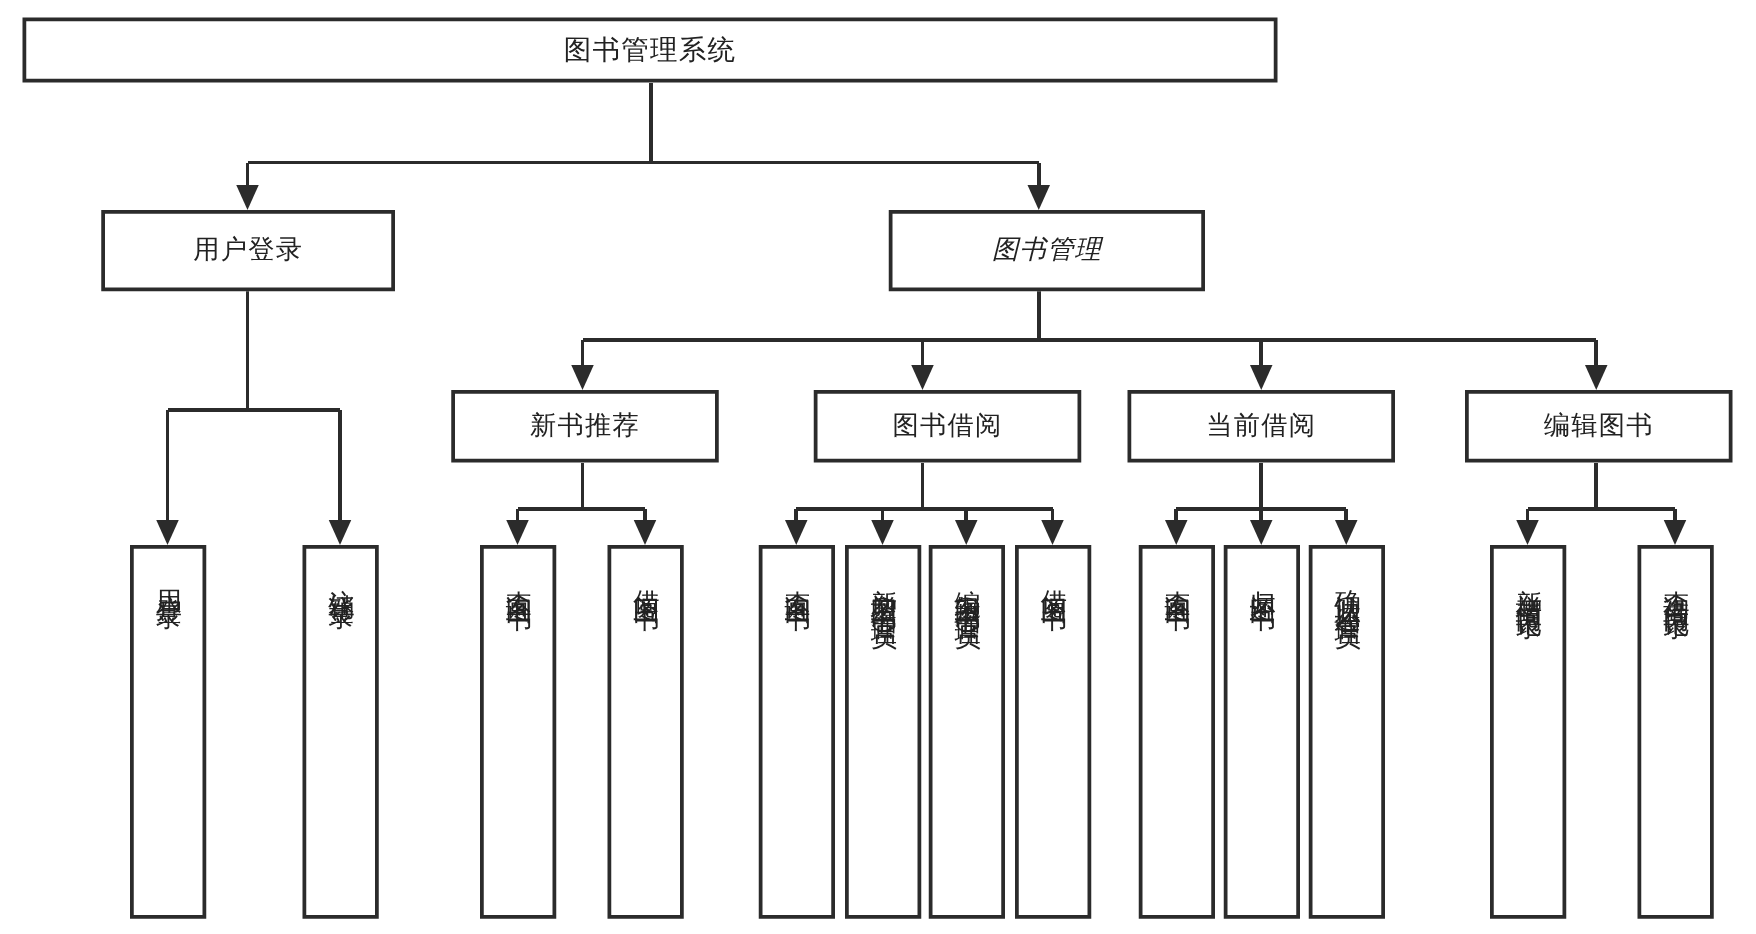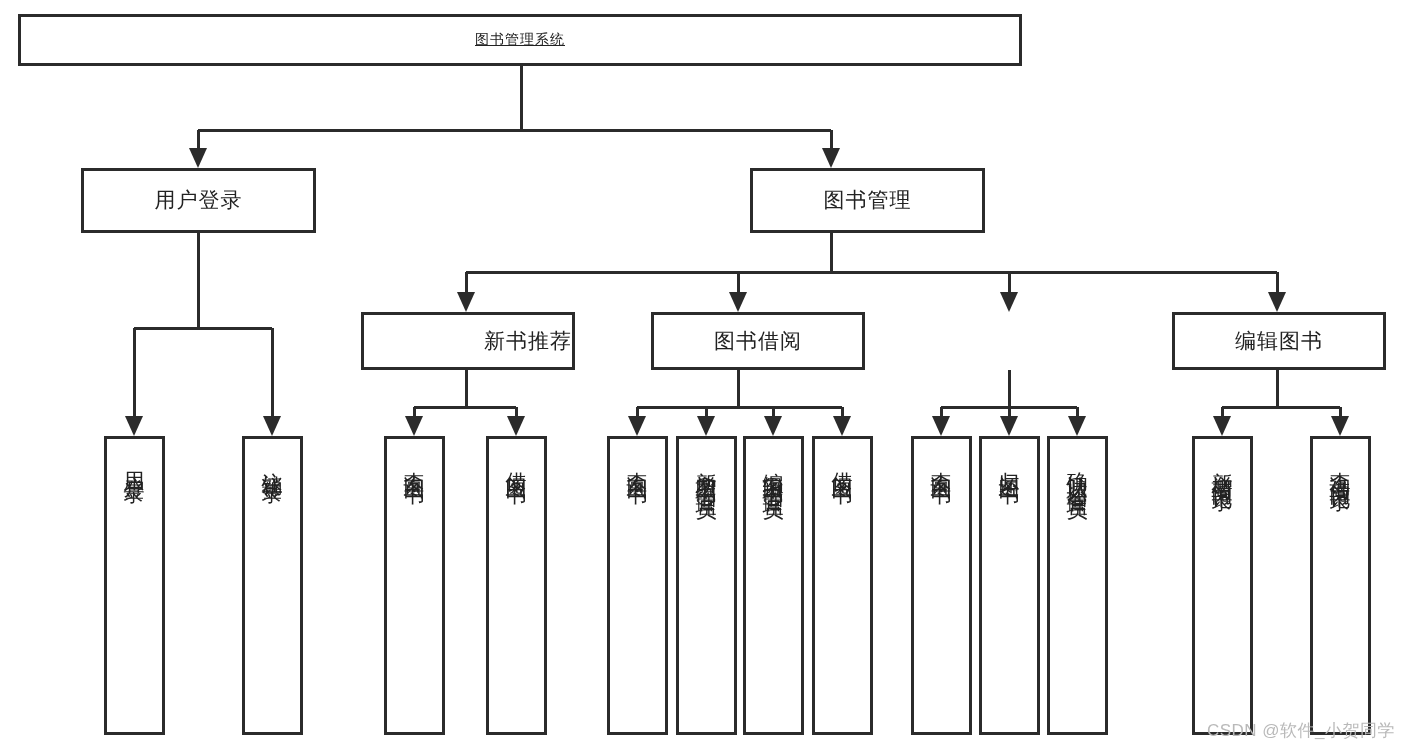--- a/index.html
+++ b/index.html
@@ -44,21 +44,21 @@
   }
   .node .lbl{
     font-size:21px;
     line-height:1.25;
     letter-spacing:1px;
     color:#222222;
     white-space:nowrap;
     text-align:center;
   }
   
-  .node.root .lbl{ font-size:14px;text-decoration:underline; }
+  .node.root .lbl{ font-size:22px; }
 
   
   .node.leaf{
     align-items:flex-start;
     justify-content:center;
     padding-top:16px;
   }
   .node.leaf .lbl{
     writing-mode:vertical-rl;
     text-orientation:upright;
@@ -151,30 +151,33 @@
     <polygon points="1331,416 1349,416 1340,436"></polygon>
   </svg>
 
   <div class="node root" style="left:18px; top:14px; width:1004px; height:52px;">
     <span class="lbl">图书管理系统</span>
   </div>
 
   <div class="node" style="left:81px; top:168px; width:235px; height:65px;">
     <span class="lbl">用户登录</span>
   </div>
-  <div class="node" style="left:750px; top:168px; width:235px; height:65px;">
+  <div class="node" style="left:711px; top:168px; width:253px; height:65px;font-style:italic;">
     <span class="lbl">图书管理</span>
   </div>
 
-  <div class="node" style="left:361px; top:312px; width:214px; height:58px;justify-content:flex-end;">
+  <div class="node" style="left:361px; top:312px; width:214px; height:58px;">
     <span class="lbl">新书推荐</span>
   </div>
   <div class="node" style="left:631px; top:312px; width:214px; height:58px;margin-left:20px;">
     <span class="lbl">图书借阅</span>
   </div>
+  <div class="node" style="left:902px; top:312px; width:214px; height:58px;">
+    <span class="lbl">当前借阅</span>
+  </div>
   <div class="node" style="left:1172px; top:312px; width:214px; height:58px;">
     <span class="lbl">编辑图书</span>
   </div>
 
   <div class="node leaf" style="left:104px; top:436px; width:61px; height:299px;">
     <span class="lbl">用户登录</span>
   </div>
   <div class="node leaf" style="left:242px; top:436px; width:61px; height:299px;">
     <span class="lbl">注销登录</span>
   </div>
@@ -209,15 +212,14 @@
     <span class="lbl">确认归还（管理员）</span>
   </div>
 
   <div class="node leaf" style="left:1192px; top:436px; width:61px; height:299px;">
     <span class="lbl">新增借阅记录</span>
   </div>
   <div class="node leaf" style="left:1310px; top:436px; width:61px; height:299px;">
     <span class="lbl">查询借阅记录</span>
   </div>
 
-  <div id="watermark">CSDN @软件_小贺同学</div>
 
 </div>
 
 </body></html>

